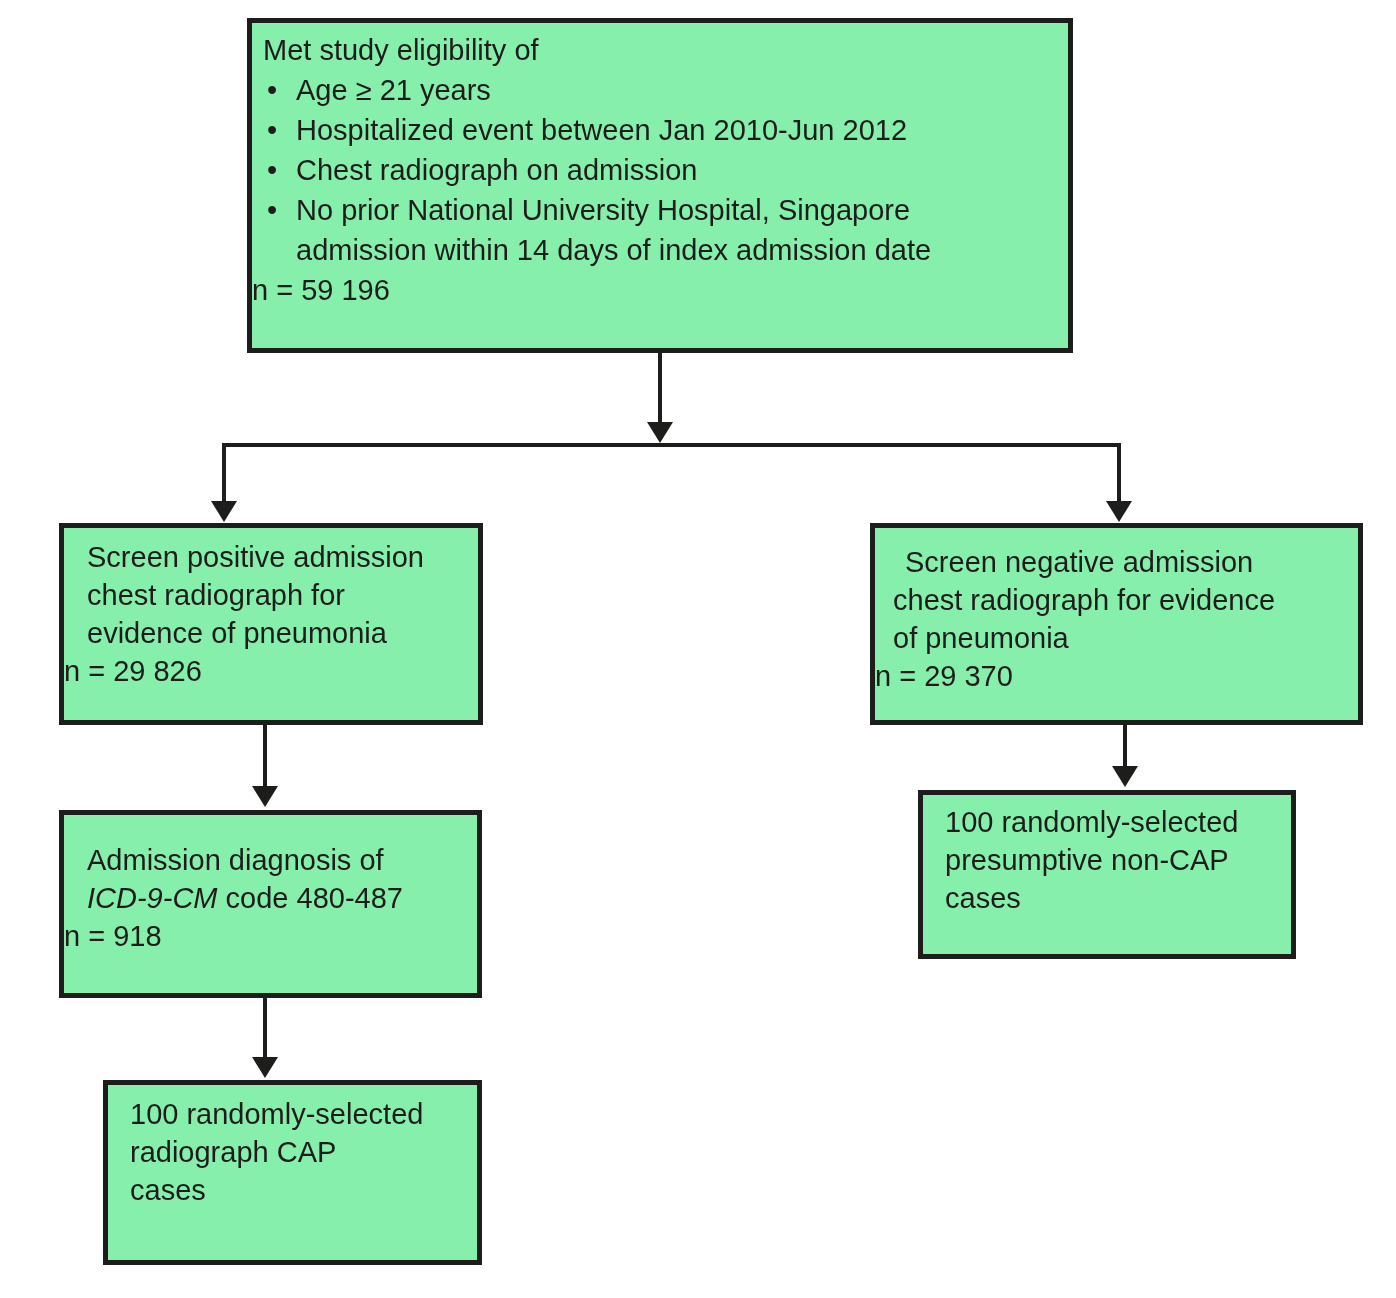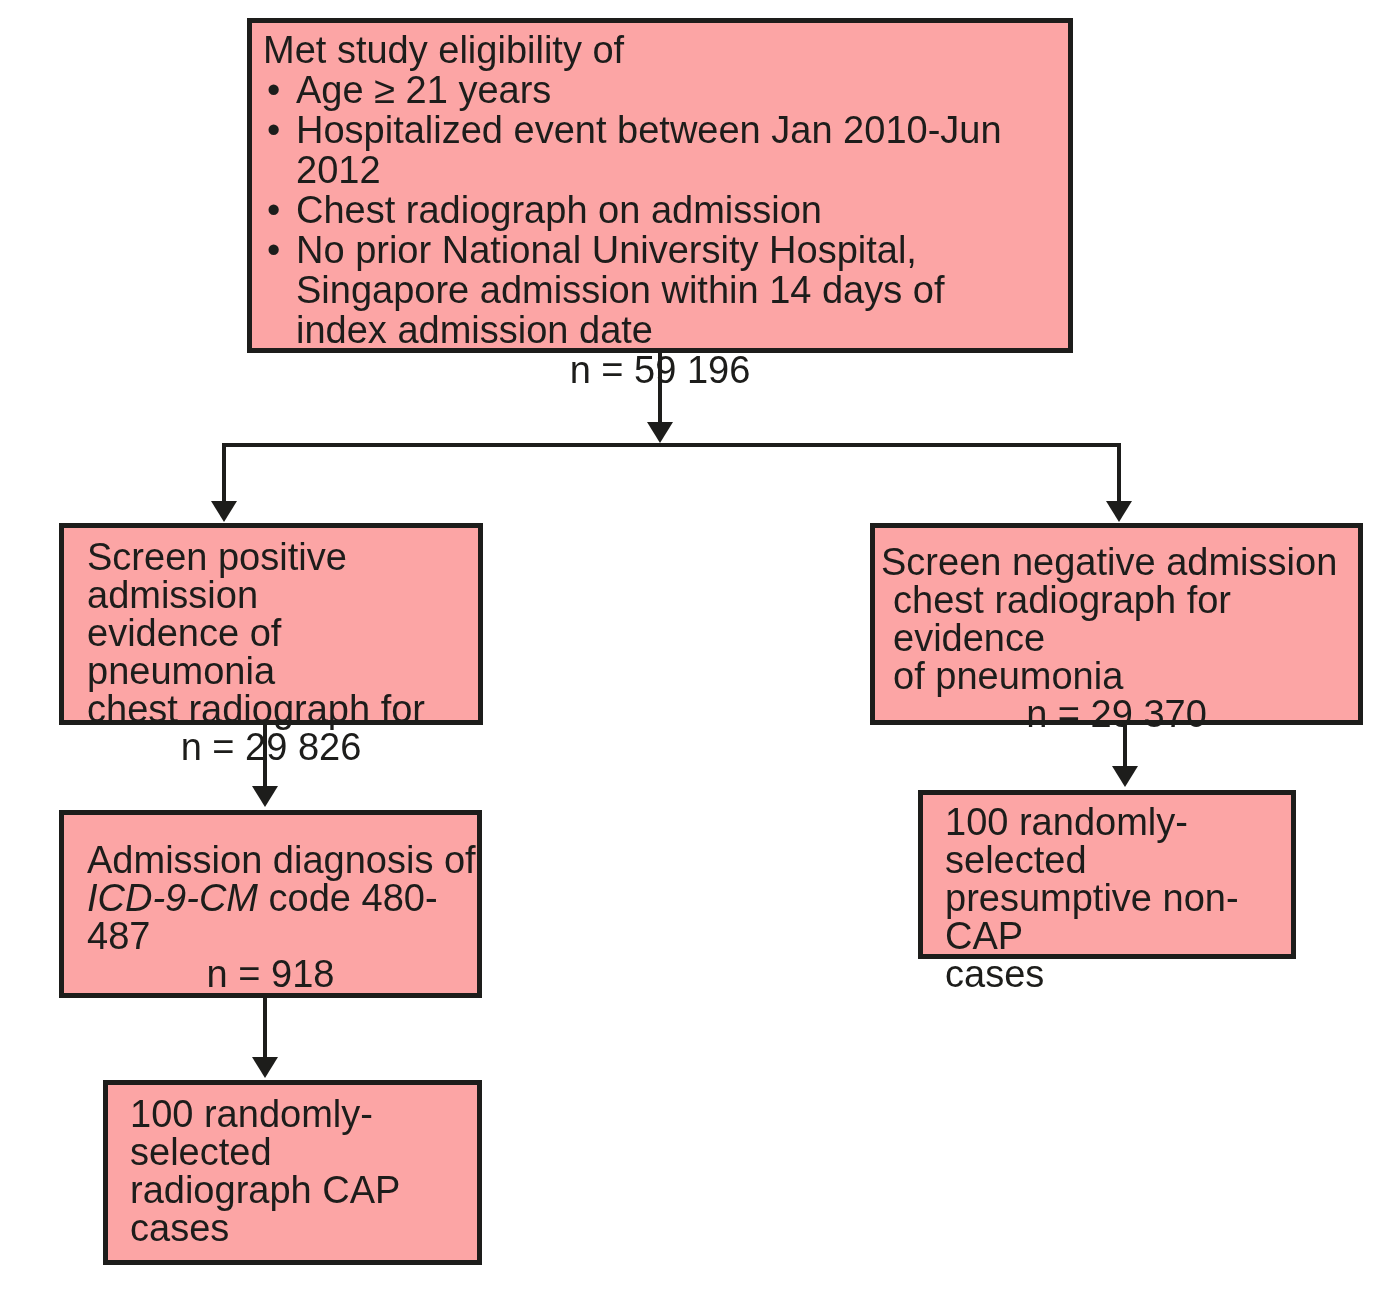--- a/index.html
+++ b/index.html
@@ -13,27 +13,27 @@
     height: 1298px;
     background: #ffffff;
     font-family: "Liberation Sans", sans-serif;
     color: #1d1d1b;
     overflow: hidden;
   }
   .box {
     position: absolute;
     box-sizing: border-box;
     border: 5px solid #1d1d1b;
-    background: #fca5a5;
-    font-size: 38px;
+    background: #86efac;
+    font-size: 29px;
     line-height: 38px;
   }
   .box.big { line-height: 40px; }
   .line { white-space: normal; }
-  .nline { text-align: center; }
+  .nline { }
   .bullet-row { display: flex; align-items: flex-start; }
   .bullet-glyph {
     flex: 0 0 33px;
     width: 33px;
     padding-left: 4px;
     box-sizing: border-box;
   }
   .bullet-text { flex: 1 1 auto; padding-right: 44px; }
   .italic { font-style: italic; }
   .vline { position: absolute; width: 4px; background: #1d1d1b; }
@@ -75,27 +75,27 @@
   <div class="vline" style="left:658px; top:353px; height:70px;"></div>
   <div class="ahead" style="left:647px; top:422px;"></div>
   <div class="hline" style="left:222px; top:443px; width:899px;"></div>
   <div class="vline" style="left:222px; top:445px; height:57px;"></div>
   <div class="ahead" style="left:211px; top:501px;"></div>
   <div class="vline" style="left:1117px; top:445px; height:57px;"></div>
   <div class="ahead" style="left:1106px; top:501px;"></div>
 
   <div class="box" style="left:59px; top:523px; width:424px; height:202px; padding-top:10px;">
     <div class="line" style="padding-left:23px;">Screen positive admission</div>
+    <div class="line" style="padding-left:23px;">chest radiograph for</div>
     <div class="line" style="padding-left:23px;">evidence of pneumonia</div>
-    <div class="line" style="padding-left:23px;">chest radiograph for</div>
     <div class="nline">n = 29 826</div>
   </div>
 
   <div class="box" style="left:870px; top:523px; width:493px; height:202px; padding-top:15px;">
-    <div class="line" style="padding-left:6px;">Screen negative admission</div>
+    <div class="line" style="padding-left:30px;">Screen negative admission</div>
     <div class="line" style="padding-left:18px;">chest radiograph for evidence</div>
     <div class="line" style="padding-left:18px;">of pneumonia</div>
     <div class="nline">n = 29 370</div>
   </div>
 
   <div class="vline" style="left:263px; top:725px; height:62px;"></div>
   <div class="ahead" style="left:252px; top:786px;"></div>
 
   <div class="vline" style="left:1123px; top:725px; height:43px;"></div>
   <div class="ahead" style="left:1112px; top:766px;"></div>

